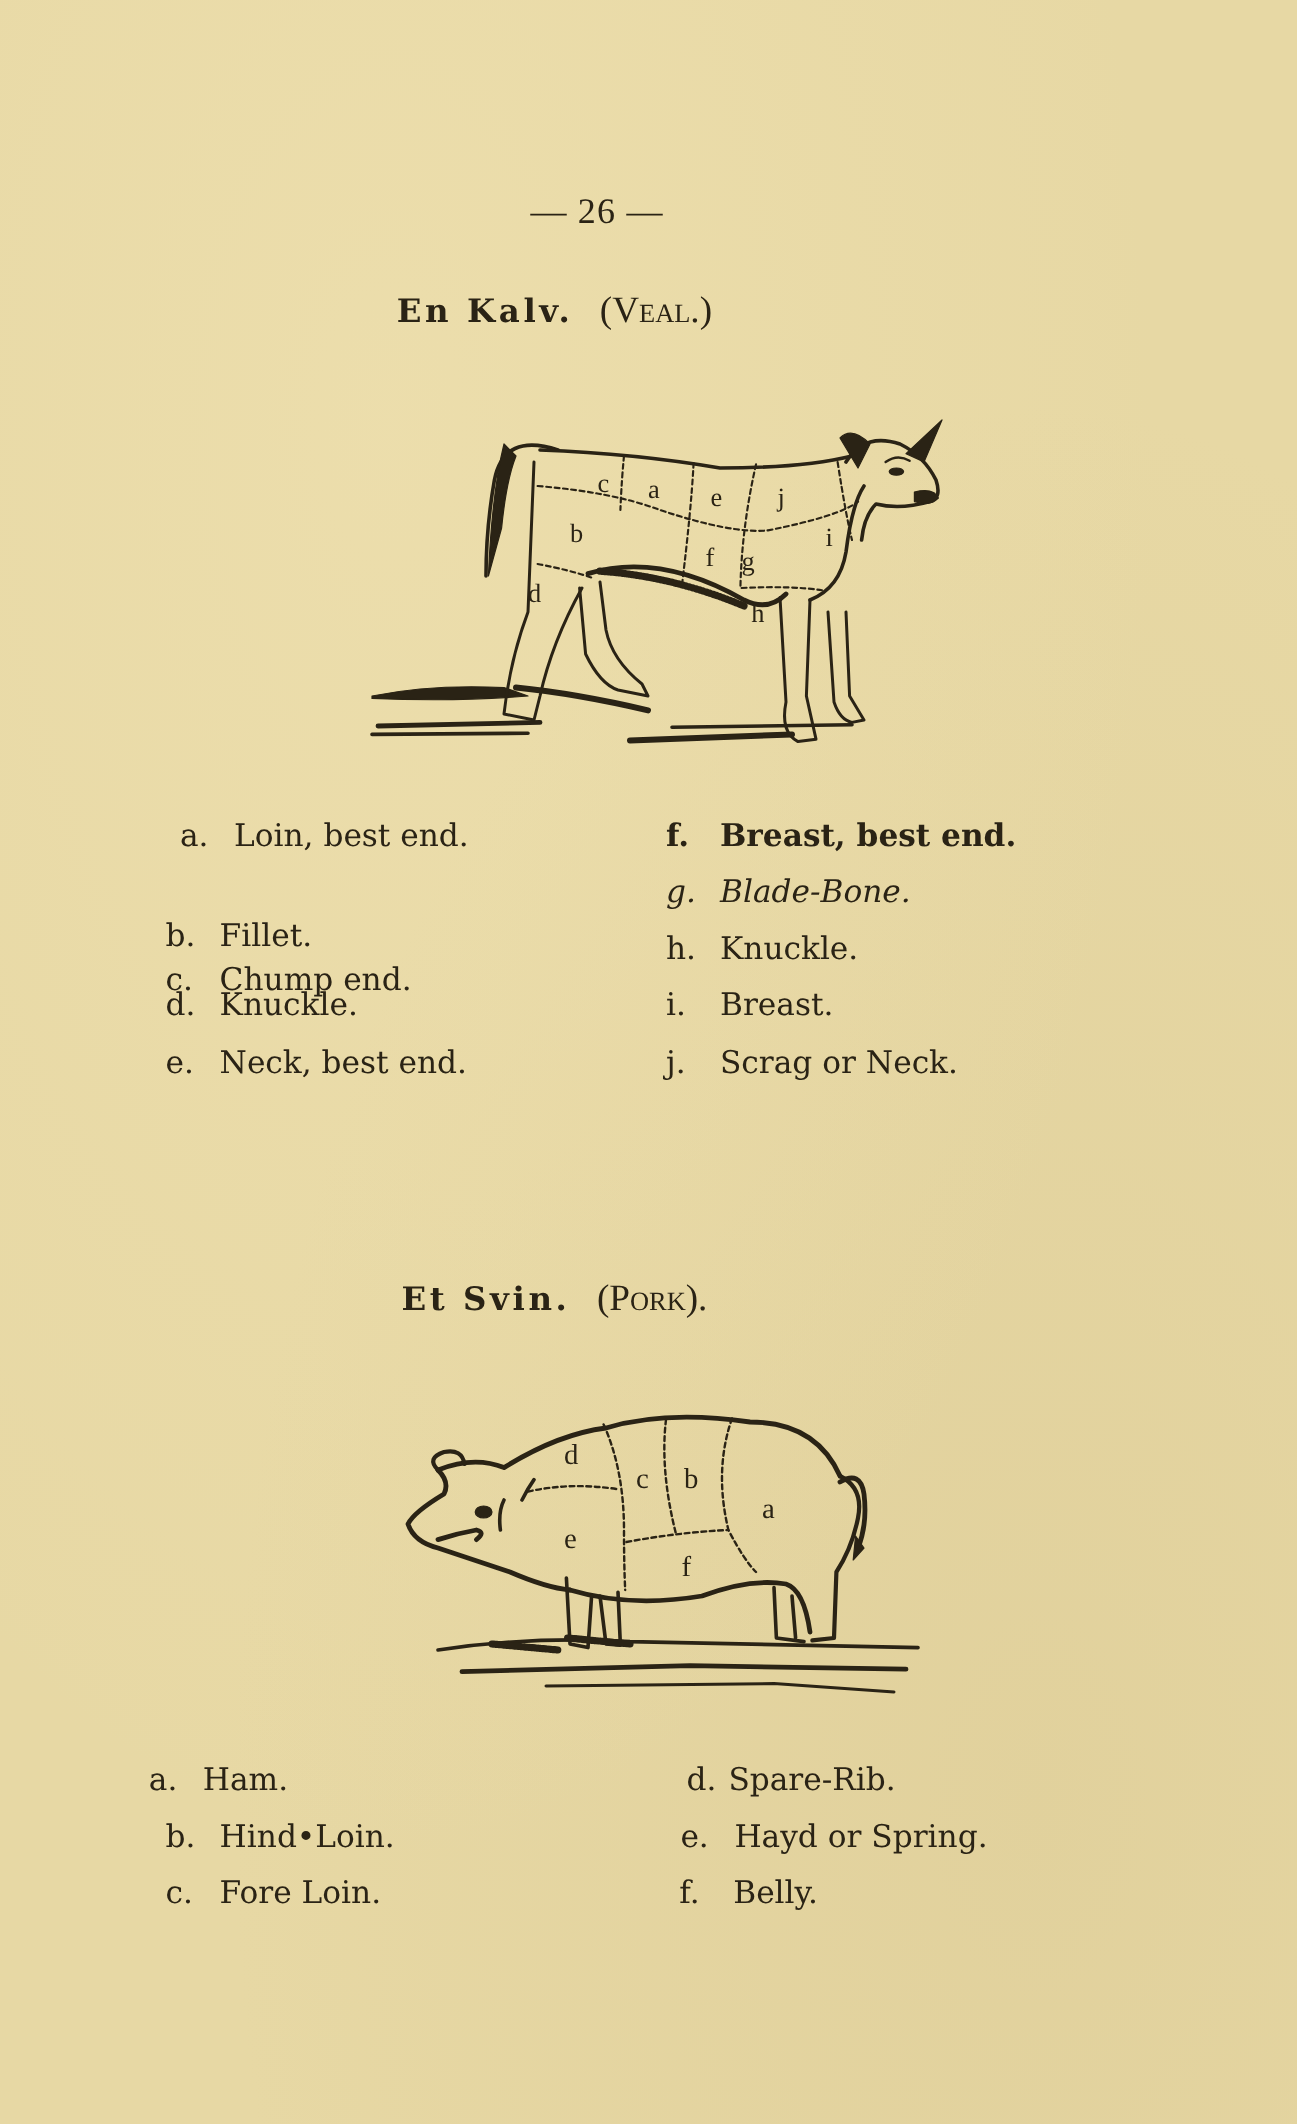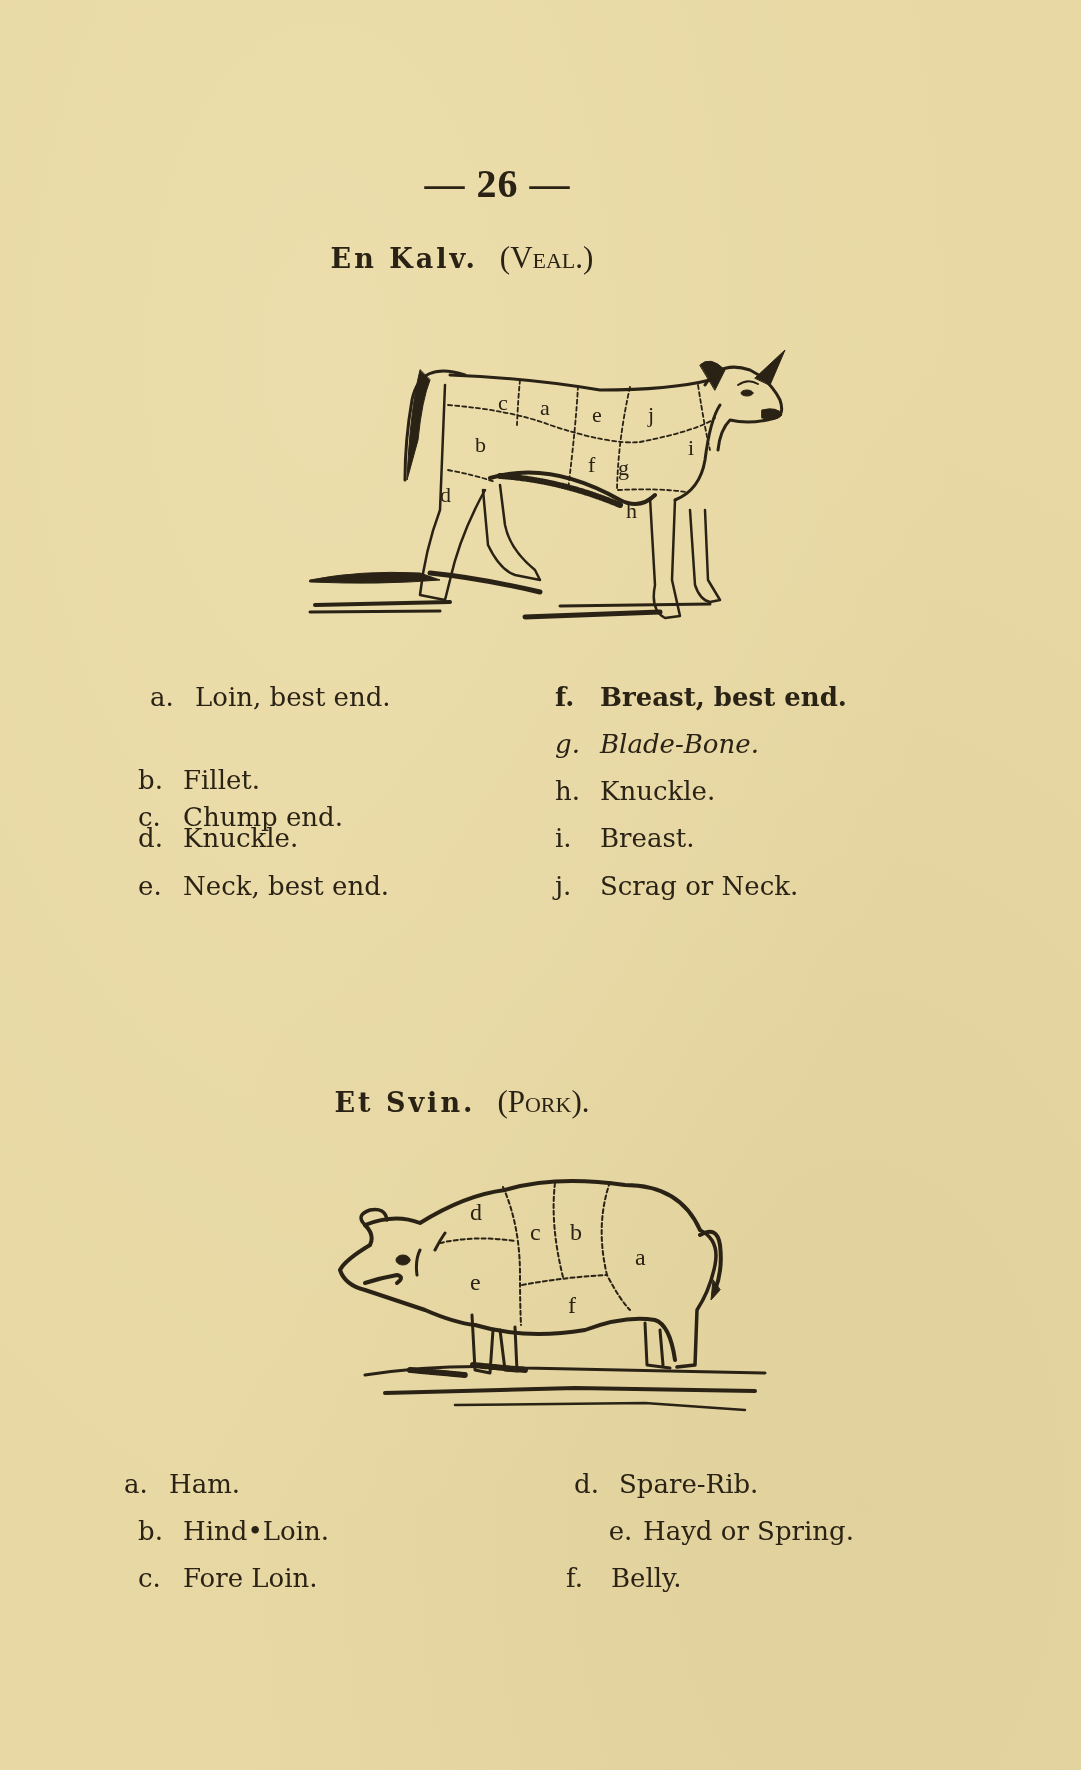--- a/index.html
+++ b/index.html
@@ -7,21 +7,21 @@
     width: 1081px; height: 1770px; position: relative; overflow: hidden;
     background: #e7d8a4;
     background-image: radial-gradient(ellipse at 30% 20%, rgba(240,226,178,0.55), rgba(0,0,0,0) 60%),
                       radial-gradient(ellipse at 80% 85%, rgba(214,196,142,0.35), rgba(0,0,0,0) 55%);
     color: #2a2315;
     font-family: "DejaVu Serif", "Liberation Serif", serif;
   }
   .abs { position: absolute; }
   .page-number {
     left: 0; width: 995px; top: 160px; text-align: center;
-    font-family: "Liberation Serif", serif; font-size: 40px; letter-spacing: 1px; font-weight: bold;
+    font-family: "Liberation Serif", serif; font-size: 30px; letter-spacing: 1px;
   }
   .heading {
     left: 0; width: 924px; text-align: center; white-space: pre;
     font-family: "Liberation Serif", serif; font-size: 31px;
   }
   .heading .fraktur {
     font-family: "DejaVu Serif", serif; font-weight: bold; font-size: 27px; letter-spacing: 3px;
     font-style: normal;
   }
   .heading .latin { font-variant: small-caps; margin-left: 22px; }
@@ -103,21 +103,21 @@
   <div class="legend-item" style="left:138px; top:818px;"><span class="key">d.</span><span class="val">Knuckle.</span></div>
   <div class="legend-item" style="left:138px; top:866px;"><span class="key">e.</span><span class="val">Neck, best end.</span></div>
 
   <div class="legend-item" style="left:555px; top:677px;font-weight:bold;"><span class="key">f.</span><span class="val">Breast, best end.</span></div>
   <div class="legend-item" style="left:555px; top:724px;font-style:italic;"><span class="key">g.</span><span class="val">Blade-Bone.</span></div>
   <div class="legend-item" style="left:555px; top:771px;"><span class="key">h.</span><span class="val">Knuckle.</span></div>
   <div class="legend-item" style="left:555px; top:818px;"><span class="key">i.</span><span class="val">Breast.</span></div>
   <div class="legend-item" style="left:555px; top:866px;"><span class="key">j.</span><span class="val">Scrag or Neck.</span></div>
 </div>
 
-<div class="abs heading" style="top:1064px;margin-top:20px;"><span class="fraktur">Et Svin.</span><span class="latin">(Pork).</span></div>
+<div class="abs heading" style="top:1064px;"><span class="fraktur">Et Svin.</span><span class="latin">(Pork).</span></div>
 
 <svg width="460" height="260" style="left:325px; top:1165px;" viewBox="0 0 460 260">
   <g fill="none" stroke="#2a2315" stroke-linecap="round" stroke-linejoin="round">
 
     <path d="M40 210 Q120 198 200 203 L440 208" stroke-width="3"></path>
     <path d="M60 228 L250 223 L430 226" stroke-width="4"></path>
     <path d="M130 240 L320 238 L420 245" stroke-width="2.5"></path>
     <path d="M85 205 L140 210" stroke-width="6" stroke-dasharray="1 2"></path>
 
     <path d="M40 60 Q70 48 95 58 Q140 30 180 25 Q230 10 300 20 Q355 20 375 65" stroke-width="4"></path>
@@ -156,16 +156,16 @@
     <text x="145" y="125">e</text>
     <text x="243" y="148">f</text>
   </g>
 </svg>
 
 <div class="legend-col">
   <div class="legend-item" style="left:124px; top:1464px;"><span class="key">a.</span><span class="val">Ham.</span></div>
   <div class="legend-item" style="left:138px; top:1511px;"><span class="key">b.</span><span class="val">Hind•Loin.</span></div>
   <div class="legend-item" style="left:138px; top:1558px;"><span class="key">c.</span><span class="val">Fore Loin.</span></div>
 
-  <div class="legend-item" style="left:574px; top:1464px;"><span class="key">d.</span><span class="val">Spare-Rib.</span></div>
-  <div class="legend-item" style="left:598px; top:1511px;text-align:center;"><span class="key">e.</span><span class="val">Hayd or Spring.</span></div>
+  <div class="legend-item" style="left:562px; top:1464px;text-align:center;"><span class="key">d.</span><span class="val">Spare-Rib.</span></div>
+  <div class="legend-item" style="left:567px; top:1511px;"><span class="key">e.</span><span class="val">Hayd or Spring.</span></div>
   <div class="legend-item" style="left:566px; top:1558px;"><span class="key">f.</span><span class="val">Belly.</span></div>
 </div>
 
 </body></html>

